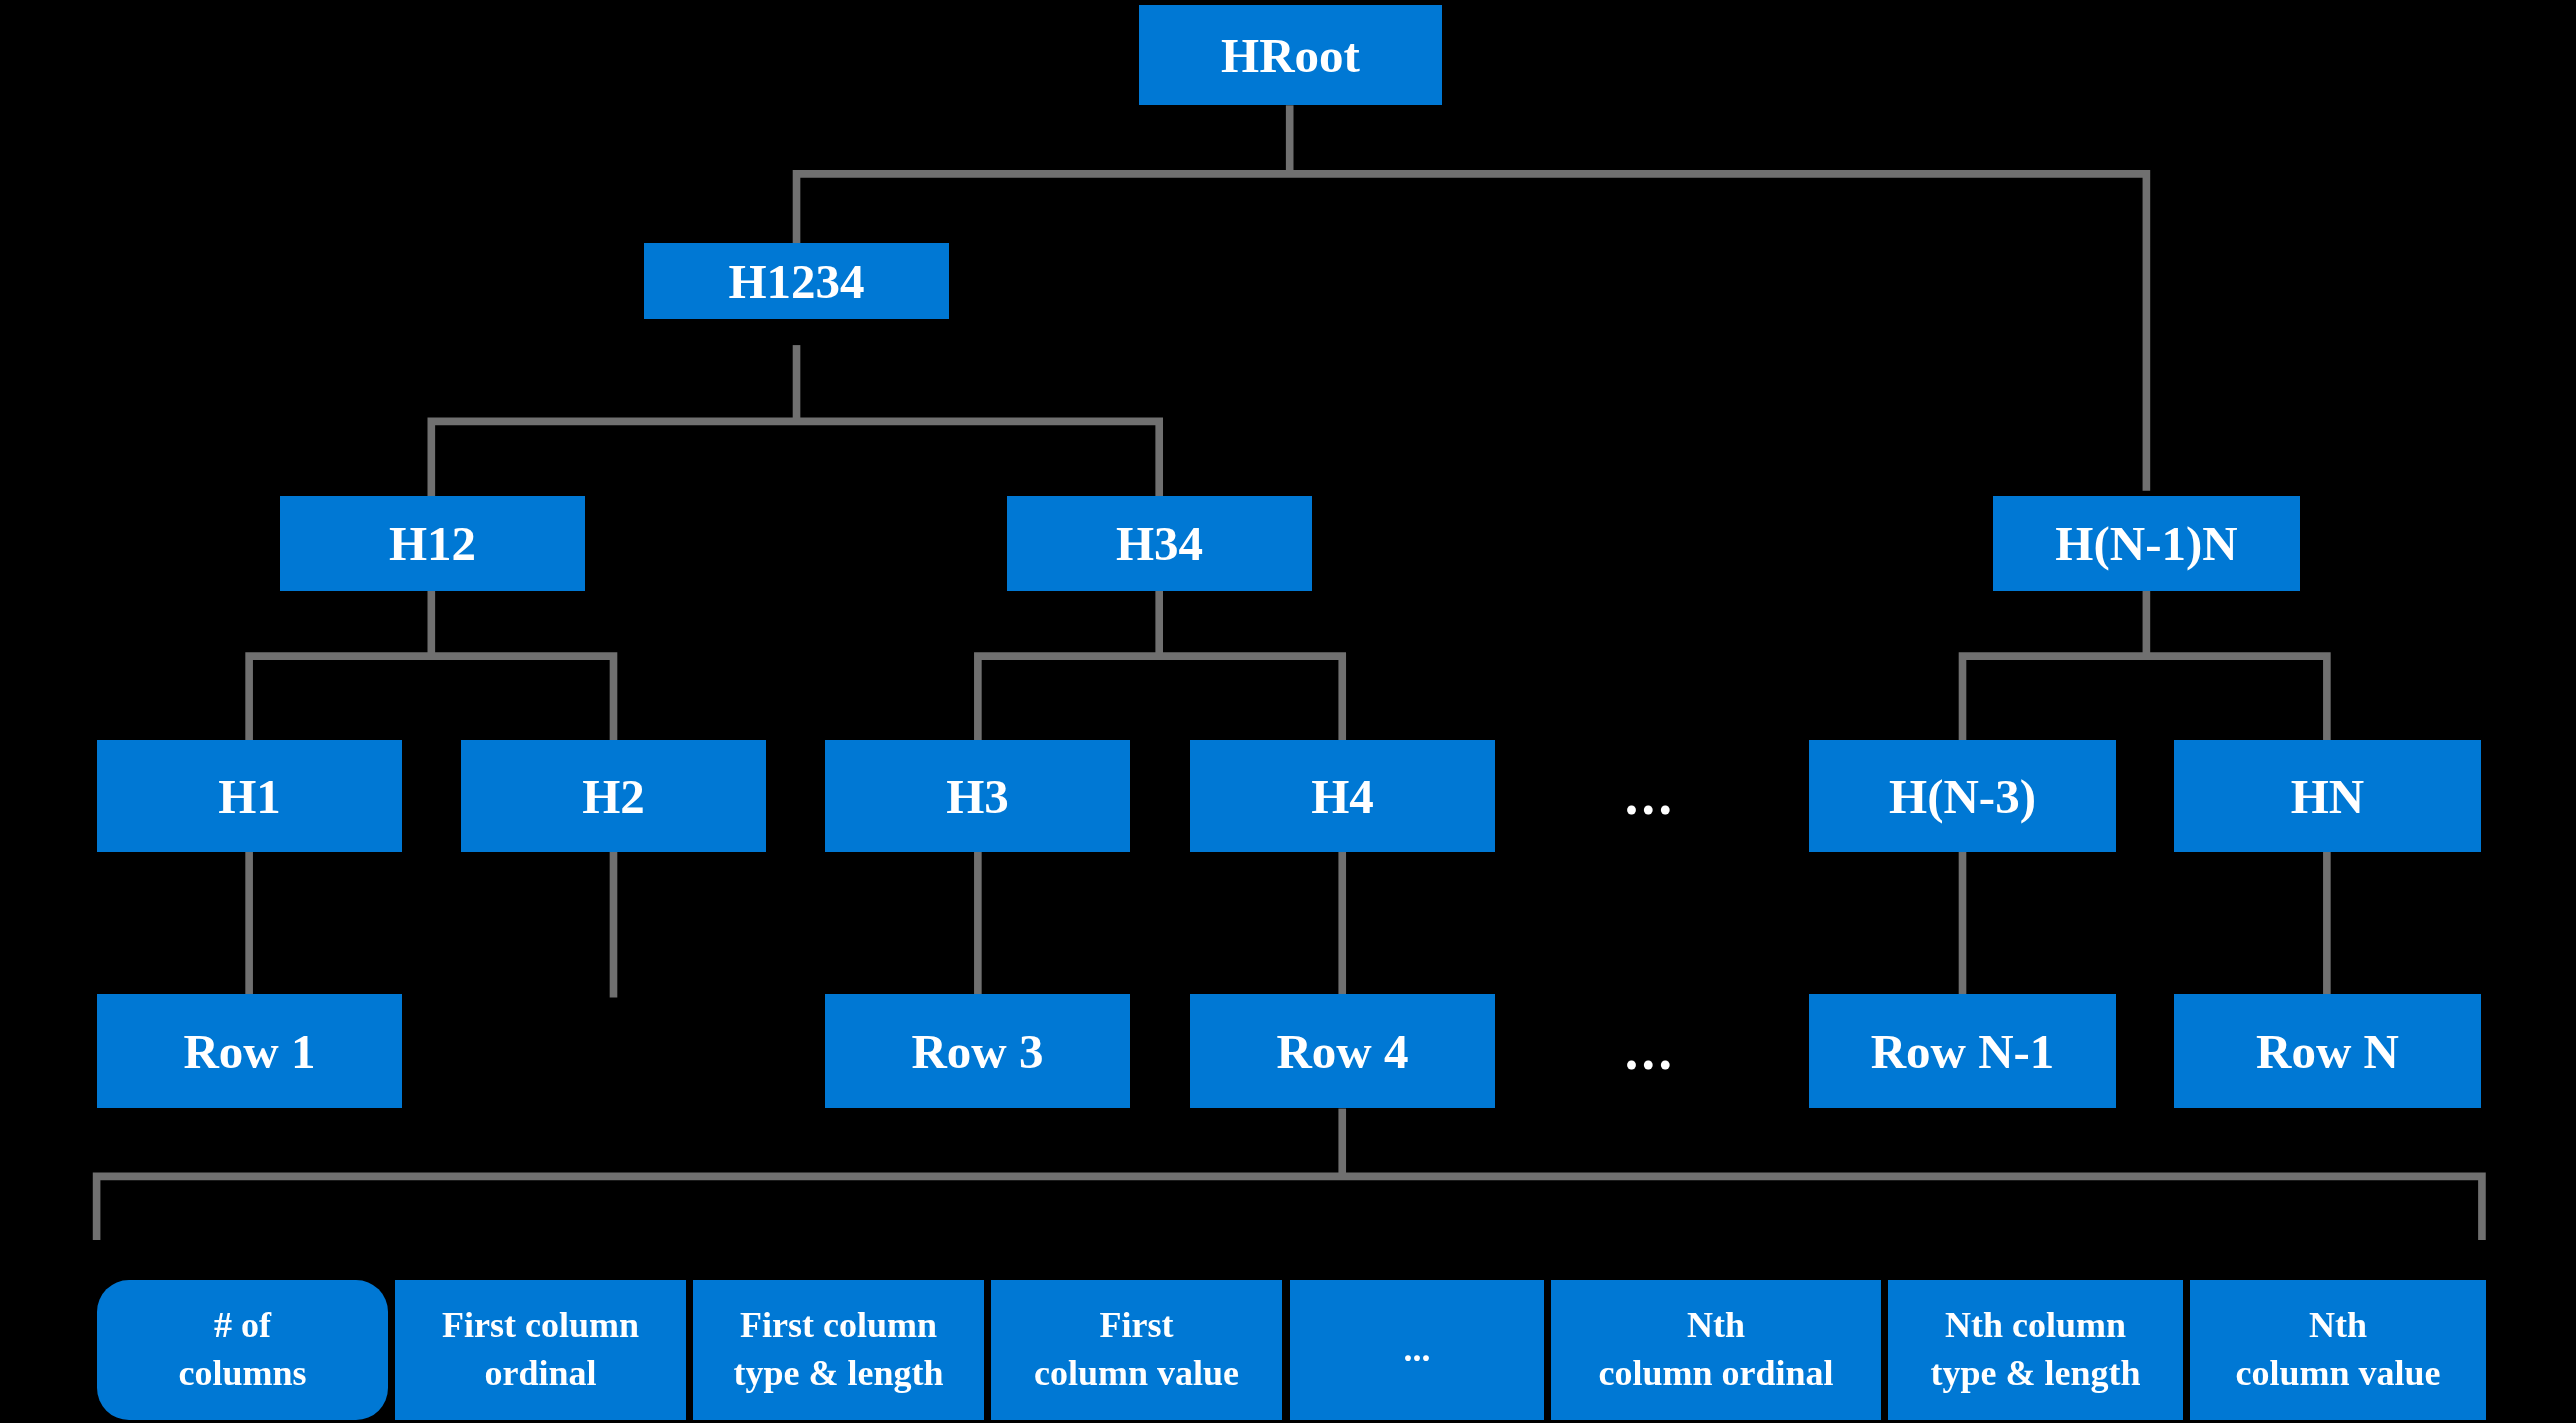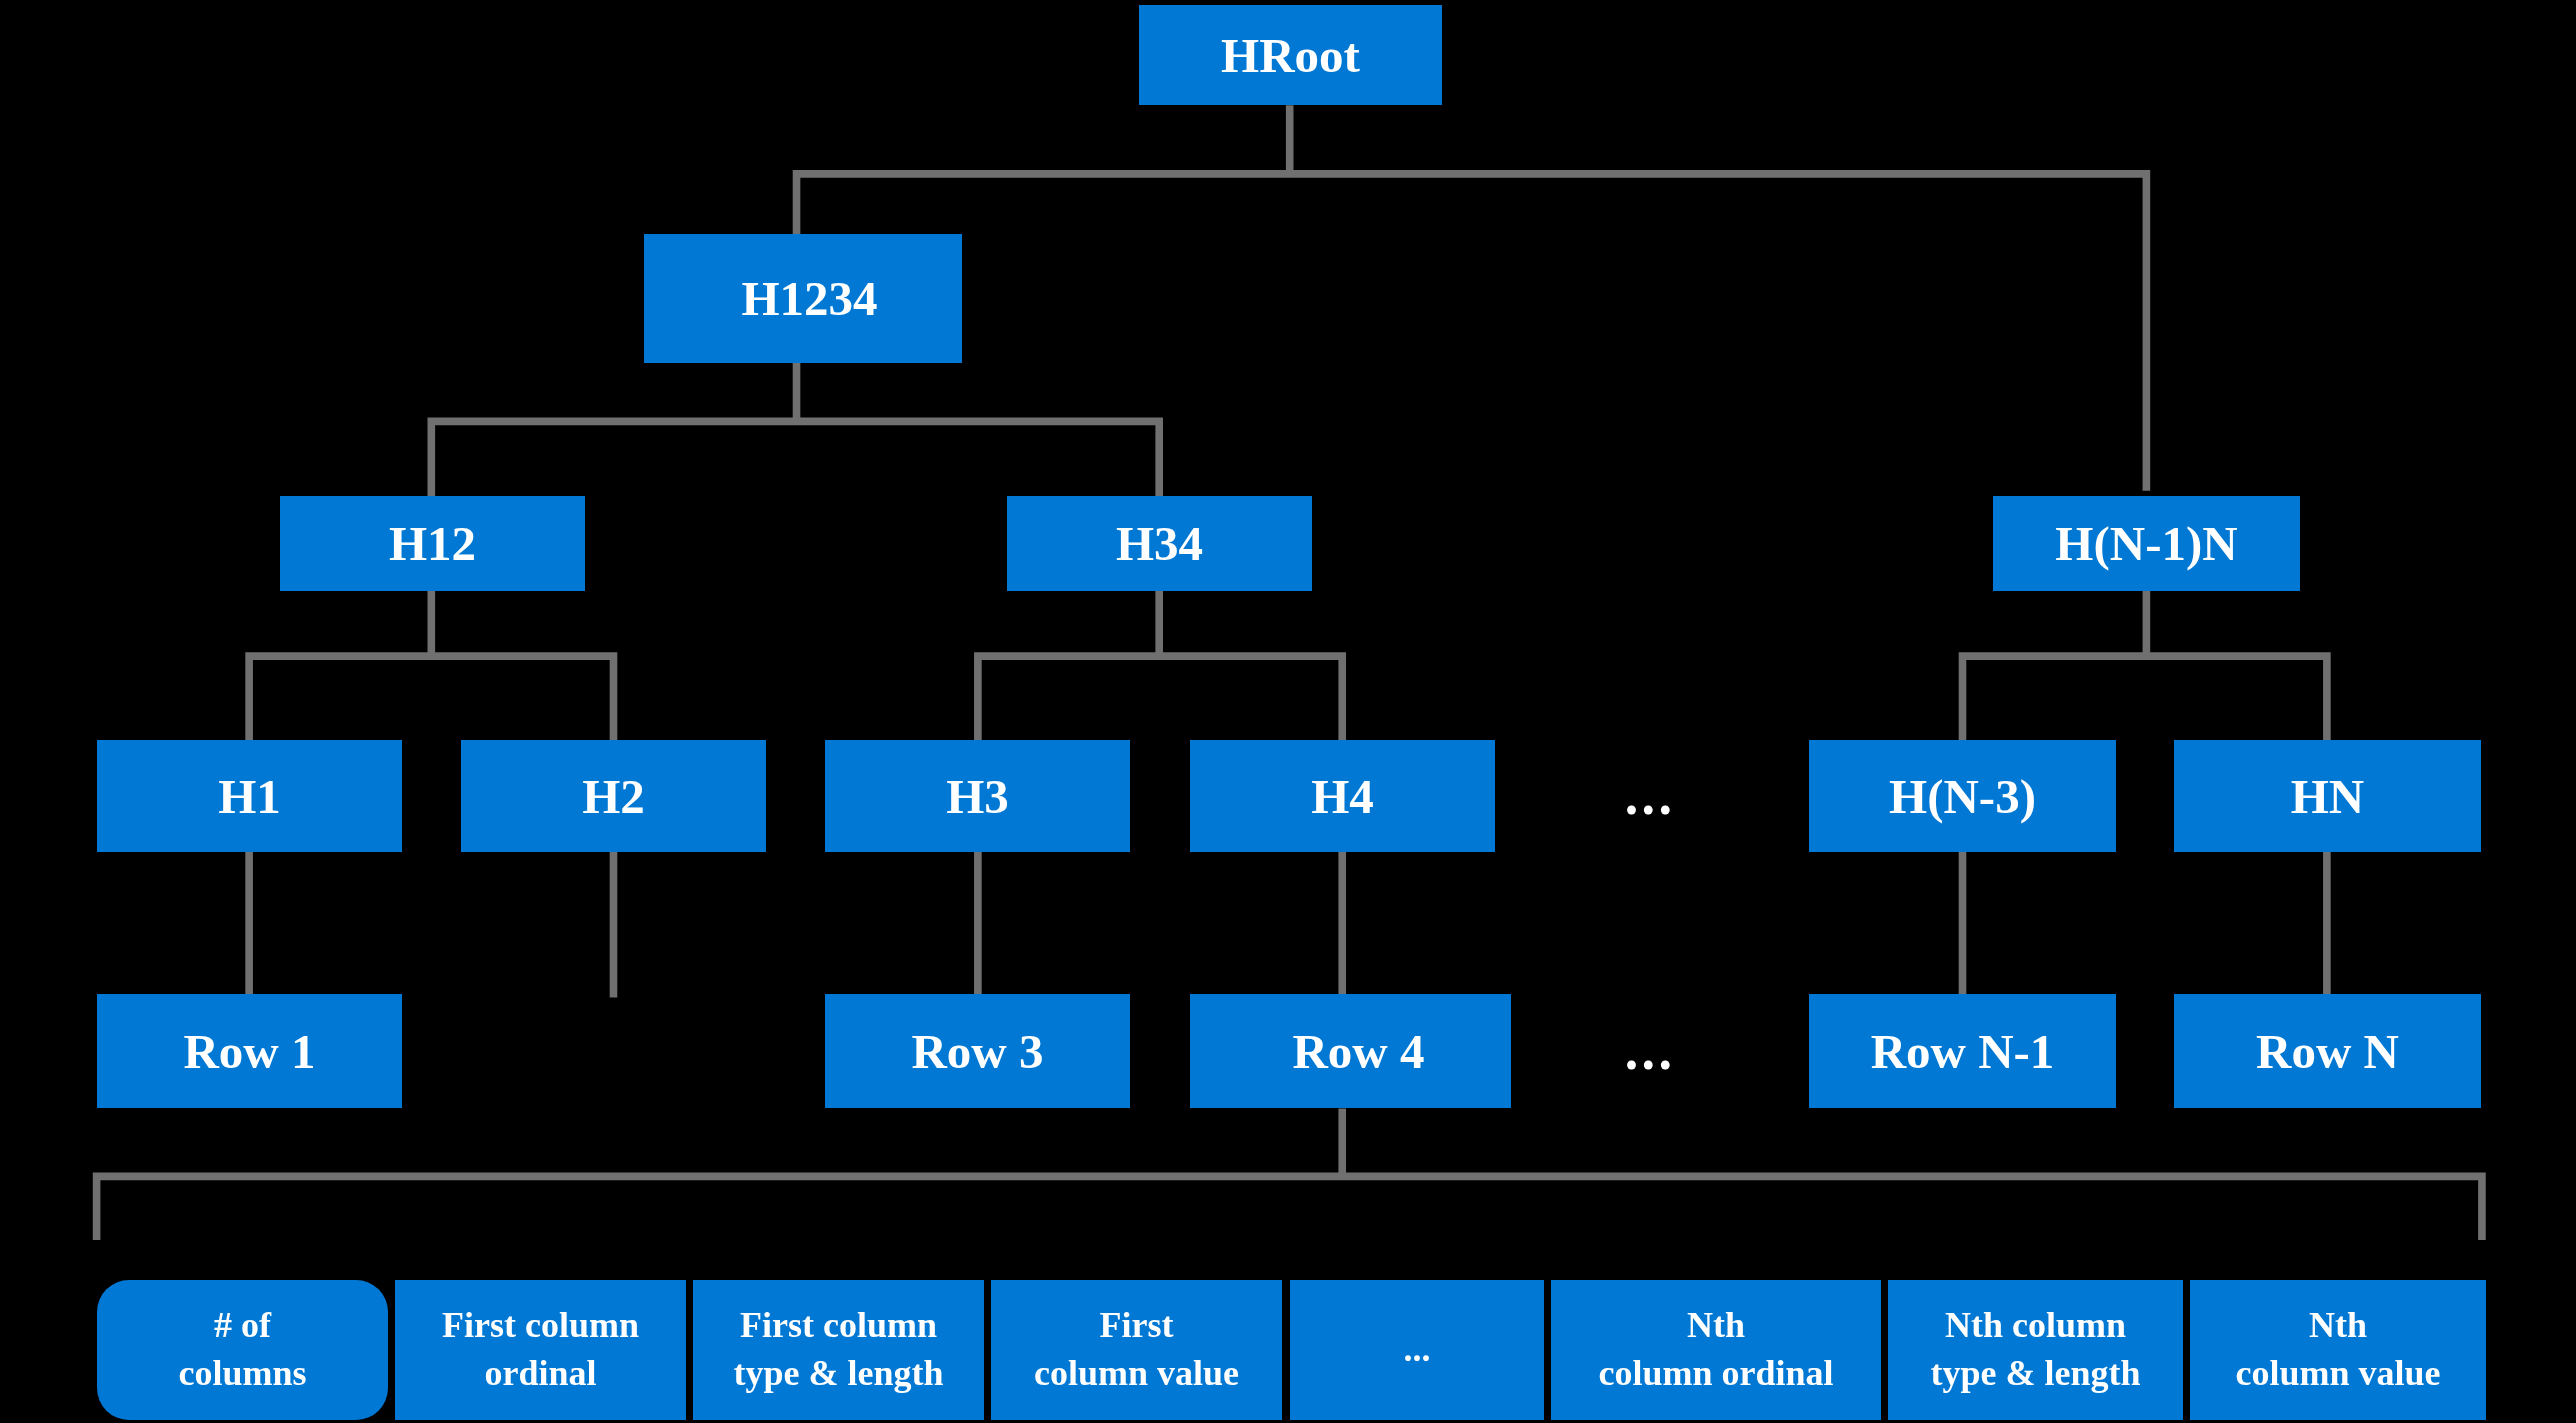--- a/index.html
+++ b/index.html
@@ -77,37 +77,37 @@
     <path d="M1154 1005 L1154 1177"></path>
     <path d="M1584 1005 L1584 1177"></path>
     <path d="M2316 1005 L2316 1177"></path>
     <path d="M2746 1005 L2746 1177"></path>
     <path d="M1584 1308 L1584 1392"></path>
     <path d="M114 1463 L114 1388 L2929 1388 L2929 1463"></path>
   </svg>
 
   <div class="node" style="left:1139px; top:5.1px; width:303px; height:100px;">HRoot</div>
 
-  <div class="node" style="left:644px; top:234px; width:305px; height:129px;padding-left:13px;">H1234</div>
+  <div class="node" style="left:644px; top:243px; width:305px; height:76px;">H1234</div>
 
   <div class="node" style="left:280px; top:496px; width:305px; height:95px;">H12</div>
   <div class="node" style="left:1007px; top:496px; width:305px; height:95px;">H34</div>
   <div class="node" style="left:1993px; top:496px; width:307px; height:95px;">H(N-1)N</div>
 
   <div class="node" style="left:97px; top:740px; width:305px; height:112px;">H1</div>
   <div class="node" style="left:461px; top:740px; width:305px; height:112px;">H2</div>
   <div class="node" style="left:825px; top:740px; width:305px; height:112px;">H3</div>
   <div class="node" style="left:1190px; top:740px; width:305px; height:112px;">H4</div>
   <div class="ellipsis" style="left:1582px; top:740px; width:136px; height:112px;">...</div>
   <div class="node" style="left:1809px; top:740px; width:307px; height:112px;">H(N-3)</div>
   <div class="node" style="left:2174px; top:740px; width:307px; height:112px;">HN</div>
 
   <div class="node" style="left:97px; top:994px; width:305px; height:114px;">Row 1</div>
   <div class="node" style="left:825px; top:994px; width:305px; height:114px;text-align:center;">Row 3</div>
-  <div class="node" style="left:1190px; top:994px; width:305px; height:114px;padding-left:16px;">Row 4</div>
+  <div class="node" style="left:1190px; top:994px; width:305px; height:114px;">Row 4</div>
   <div class="ellipsis" style="left:1582px; top:994px; width:136px; height:114px;">...</div>
   <div class="node" style="left:1809px; top:994px; width:307px; height:114px;">Row N-1</div>
   <div class="node" style="left:2174px; top:994px; width:307px; height:114px;">Row N</div>
 
   <div class="field" style="left:97px; top:1280px; width:291px; height:140px;border-radius:32px;"># of
 columns</div>
   <div class="field" style="left:395px; top:1280px; width:291px; height:140px;">First column
 ordinal</div>
   <div class="field" style="left:693px; top:1280px; width:291px; height:140px;">First column
 type &amp; length</div>

